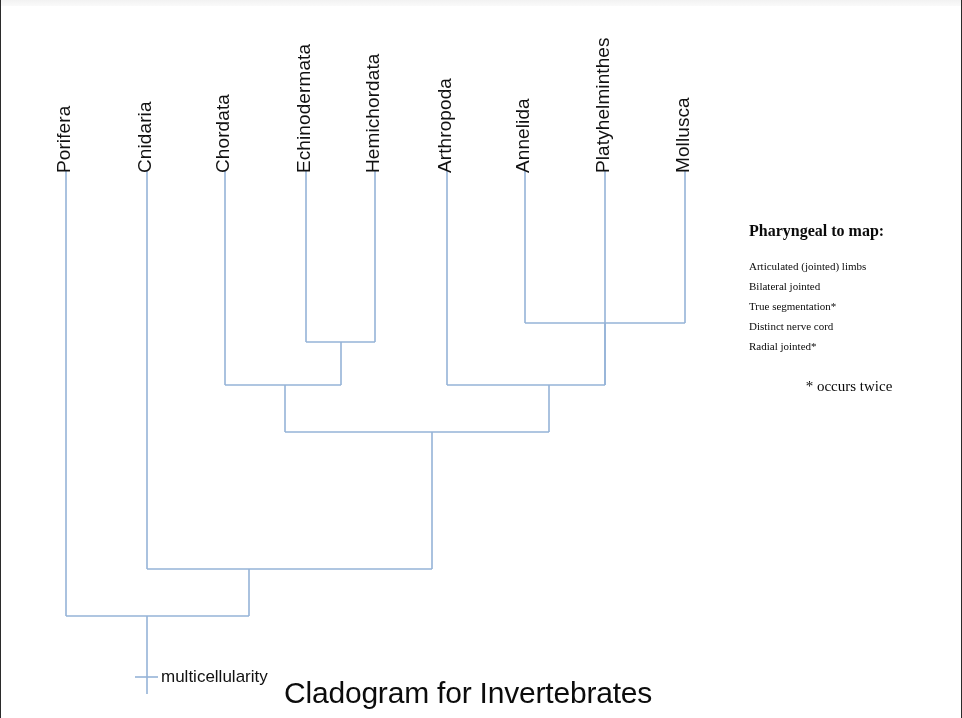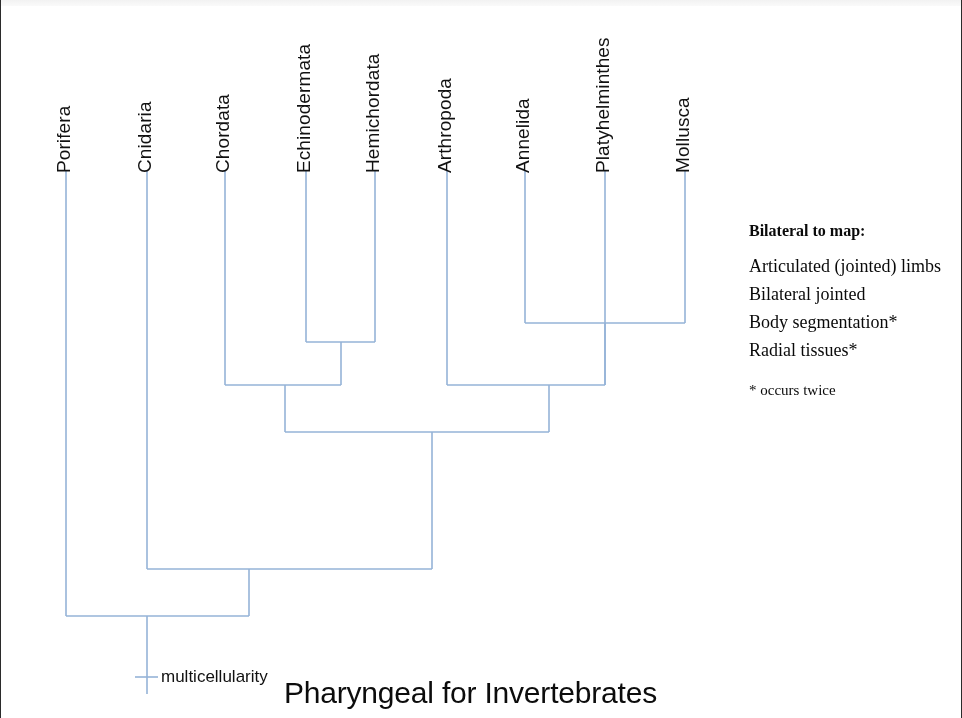--- a/index.html
+++ b/index.html
@@ -81,30 +81,30 @@
     font-family: "Liberation Serif", serif;
     color: #0a0a0a;
   }
   #legend-title {
     font-size: 16px;
     font-weight: bold;
     margin: 0 0 16px 0;
     white-space: nowrap;
   }
   .legend-item {
-    font-size: 18px;
+    font-size: 11px;
     line-height: 20px;
     white-space: nowrap;
-    margin-top: 8px;
   }
   #legend-footnote {
     font-size: 15px;
     line-height: 20px;
     margin-top: 20px;
     white-space: nowrap;
+    text-align: center;
   }
 </style>
 </head>
 <body>
 
 <div id="page">
 
   <div id="topstrip"></div>
 
   <svg id="tree-svg" viewBox="0 0 962 718" preserveAspectRatio="none" aria-hidden="true">
@@ -143,26 +143,27 @@
       <div class="taxon-label" style="left: 312px; top: 154px;">Echinodermata</div>
       <div class="taxon-label" style="left: 381px; top: 154px;">Hemichordata</div>
       <div class="taxon-label" style="left: 453px; top: 154px;">Arthropoda</div>
       <div class="taxon-label" style="left: 531px; top: 154px;">Annelida</div>
       <div class="taxon-label" style="left: 611px; top: 154px;">Platyhelminthes</div>
       <div class="taxon-label" style="left: 691px; top: 154px;">Mollusca</div>
     </div>
 
   <div id="multicell-label">multicellularity</div>
 
-  <div id="chart-title">Pharyngeal for Invertebrates</div>
+  <div id="chart-title">Cladogram for Invertebrates</div>
 
   <div id="legend">
-    <div id="legend-title">Bilateral to map:</div>
+    <div id="legend-title">Pharyngeal to map:</div>
     <div id="legend-list">
         <div class="legend-item">Articulated (jointed) limbs</div>
         <div class="legend-item">Bilateral jointed</div>
-        <div class="legend-item">Body segmentation*</div>
-        <div class="legend-item">Radial tissues*</div>
+        <div class="legend-item">True segmentation*</div>
+        <div class="legend-item">Distinct nerve cord</div>
+        <div class="legend-item">Radial jointed*</div>
       </div>
     <div id="legend-footnote">* occurs twice</div>
   </div>
 
 </div>
 
 </body></html>

